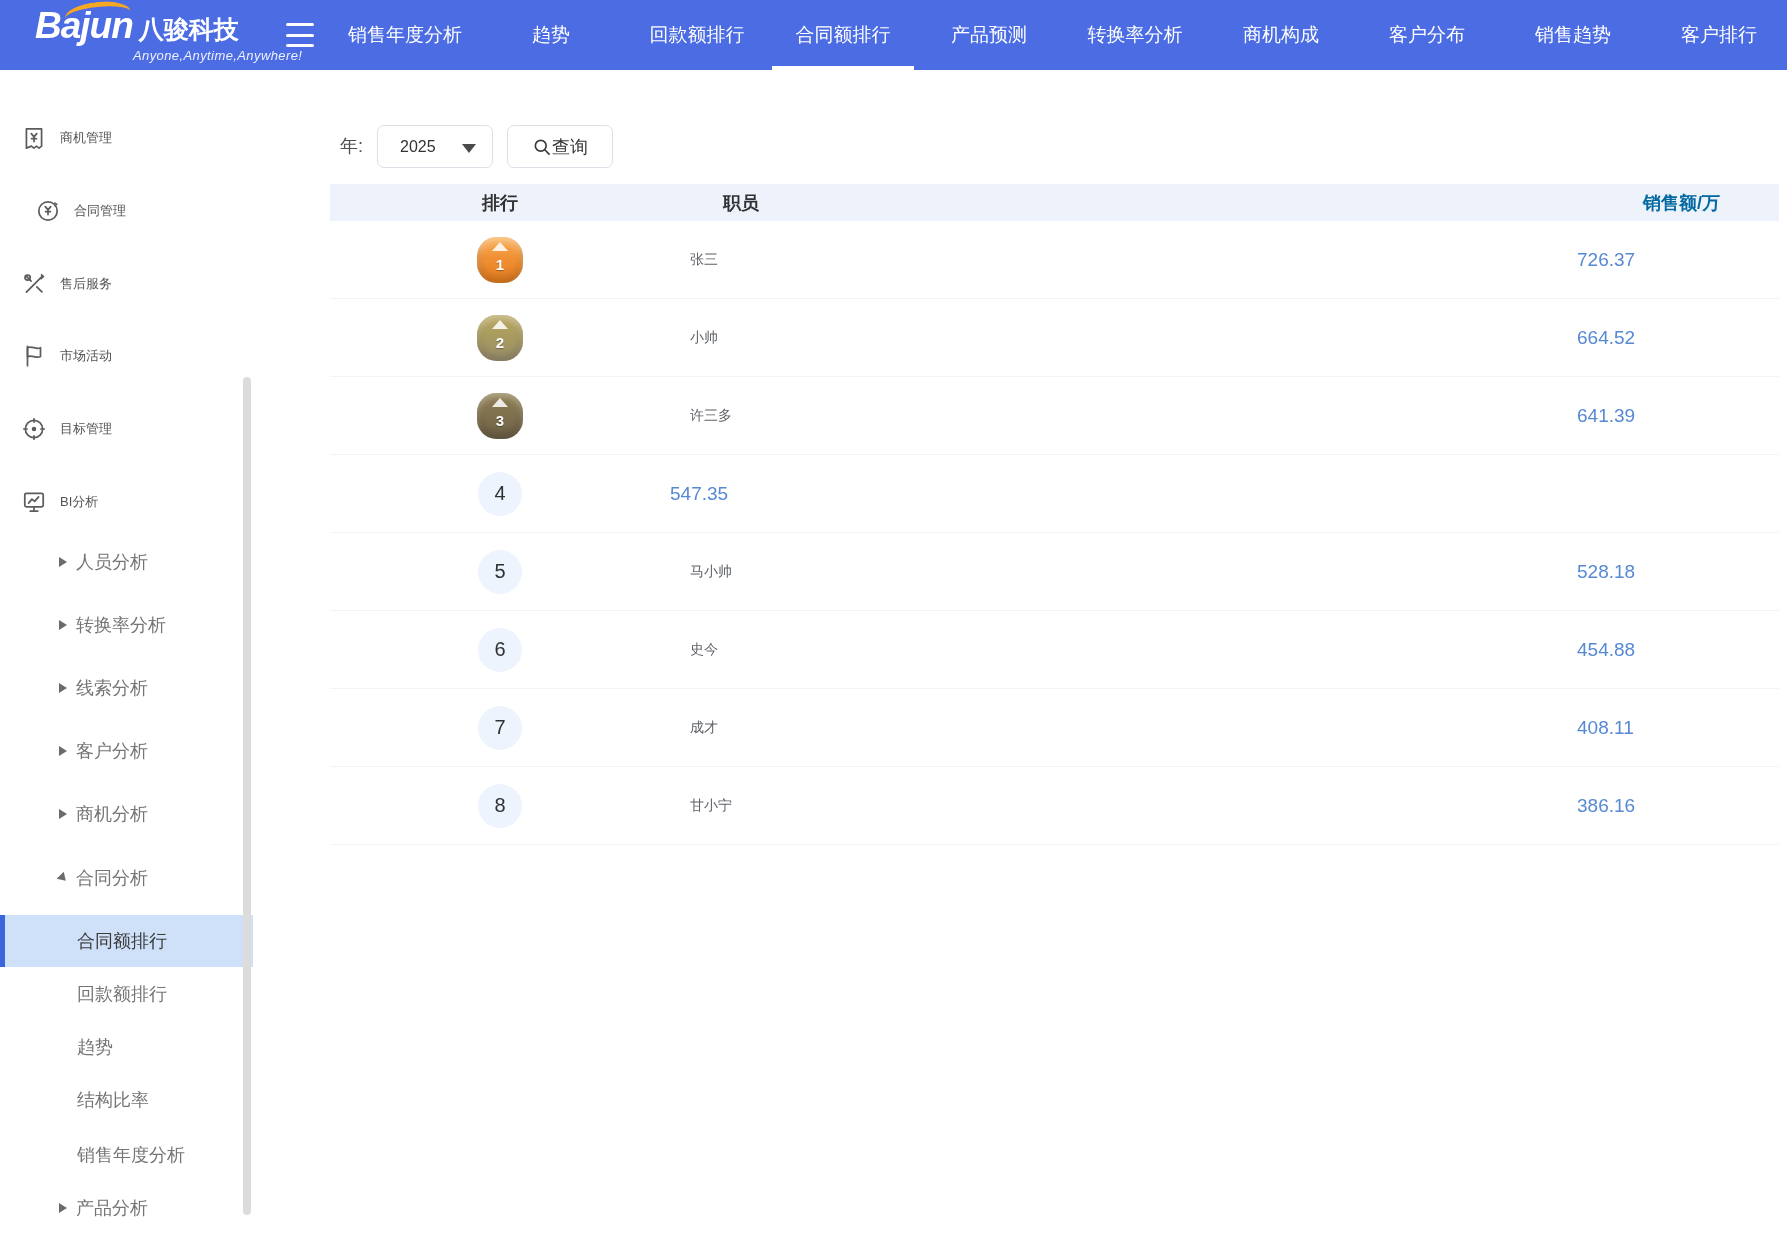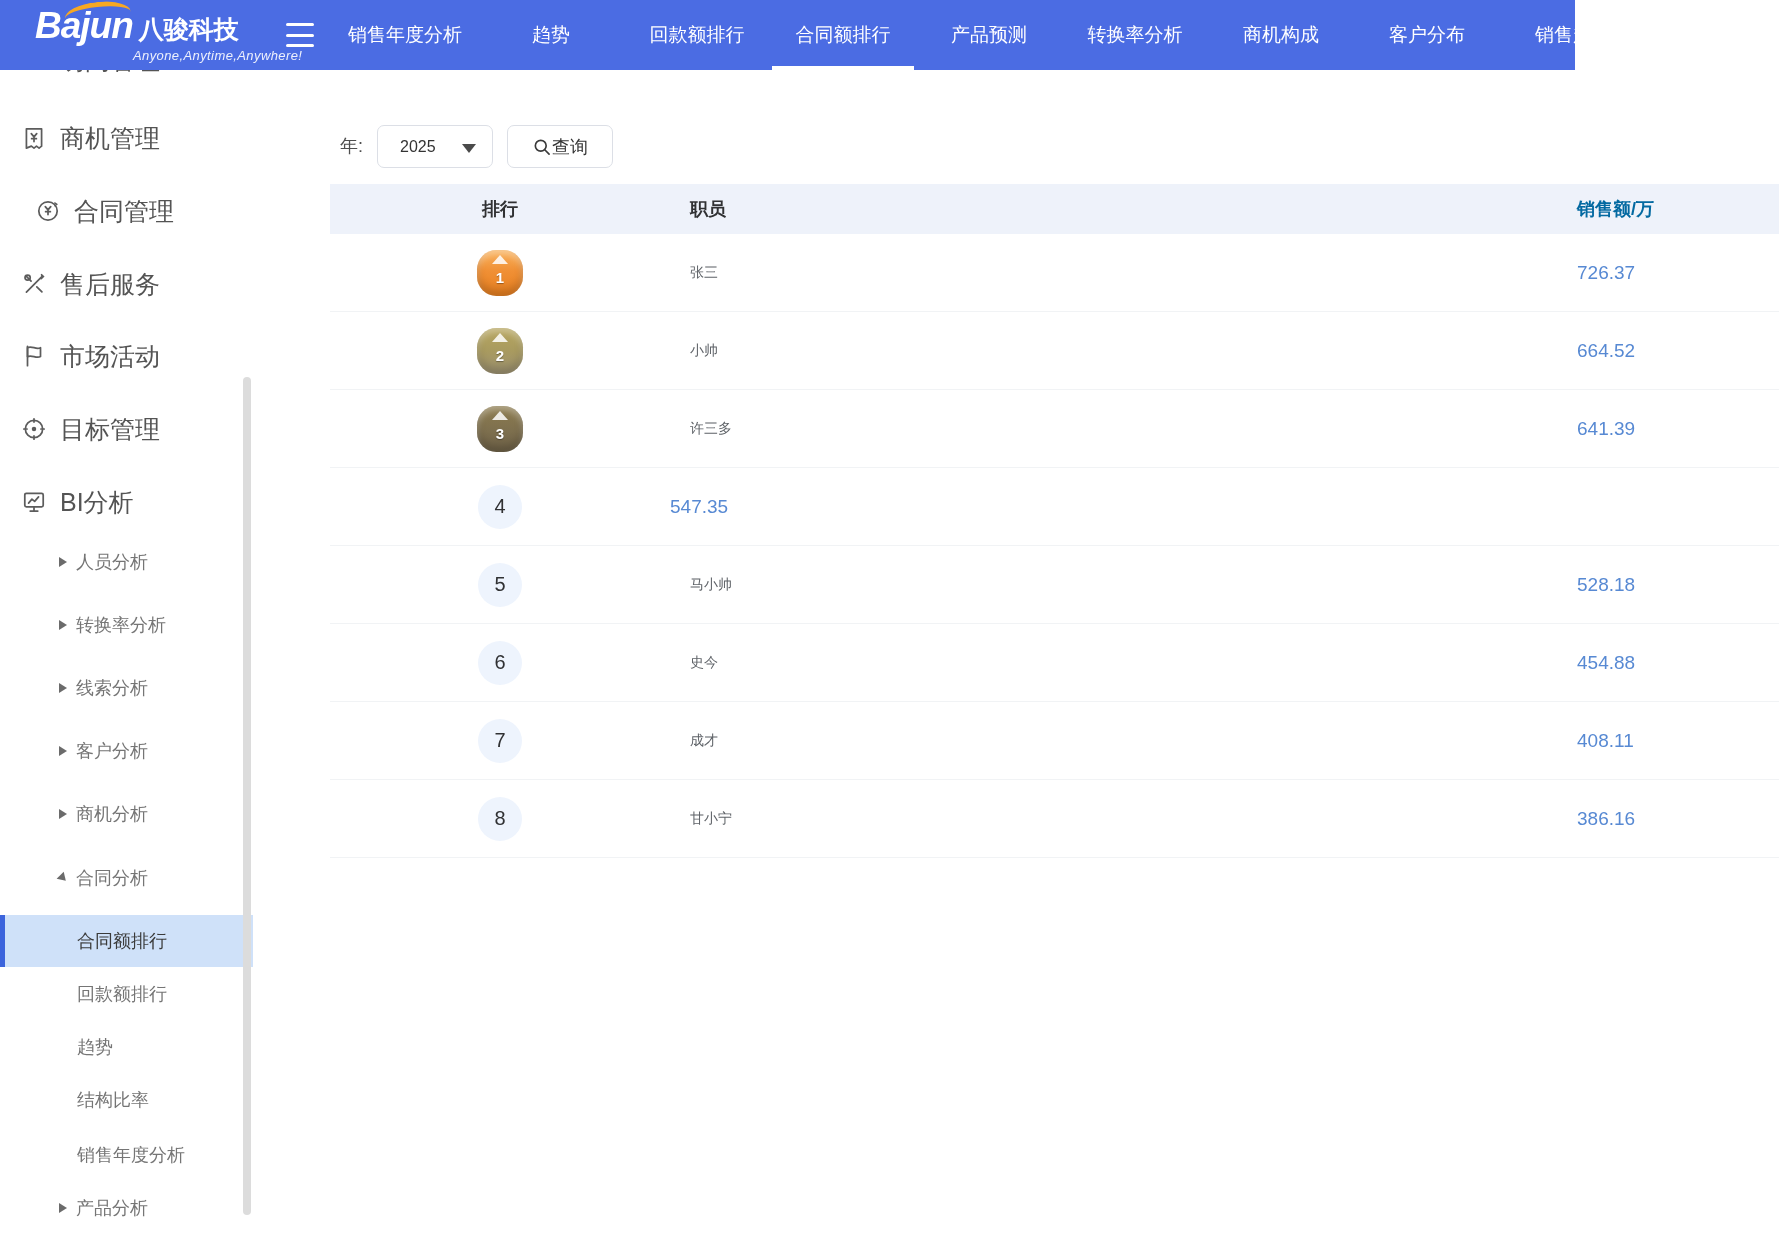--- a/index.html
+++ b/index.html
@@ -5,41 +5,41 @@
   :root{
     --navbar-bg:#4b6ce3; --sel-bg:#cfe1f9; --sel-bar:#3c64dc; --head-bg:#eef2fa;
     --rank-bg:#eef4fd; --link:#5789d3; --swoosh:#f7a823;
   }
   *{margin:0;padding:0;box-sizing:border-box;}
   html,body{width:1787px;height:1253px;overflow:hidden;background:#fff;
     font-family:"Liberation Sans","DejaVu Sans",sans-serif;}
   #page{position:relative;width:1787px;height:1253px;background:#fff;}
 
   
-  .navbar{position:absolute;left:0;top:0;width:1575px;height:70px;background:var(--navbar-bg);z-index:20;}
+  .navbar{position:absolute;left:0;top:0;width:1787px;height:70px;background:var(--navbar-bg);z-index:20;}
   .logo{position:absolute;left:35px;top:6px;width:230px;height:58px;color:#fff;cursor:pointer;}
   .logo-row{display:flex;align-items:baseline;position:relative;}
   .logo-en{font-size:37px;font-weight:bold;font-style:italic;letter-spacing:-1px;line-height:40px;}
   .logo-cn{font-size:25px;font-weight:bold;margin-left:6px;}
   .logo-swoosh{position:absolute;left:30px;top:-4px;width:66px;height:26px;border:0;
     border-top:5px solid var(--swoosh);border-radius:50%;transform:rotate(-6deg);pointer-events:none;}
   .logo-tagline{position:absolute;left:98px;top:42px;font-size:13px;font-style:italic;color:rgba(255,255,255,.9);letter-spacing:.4px;}
   .hamburger{position:absolute;left:286px;top:23px;width:28px;height:24px;display:flex;flex-direction:column;justify-content:space-between;cursor:pointer;}
   .hamburger span{display:block;height:3px;width:28px;background:#fff;border-radius:2px;}
   .nav-tabs{position:absolute;left:332px;top:0;height:70px;display:flex;}
   .nav-tab{position:relative;width:146px;height:70px;line-height:70px;text-align:center;
     color:#fff;font-size:19px;cursor:pointer;white-space:nowrap;}
   .nav-tab.active::after{content:"";position:absolute;left:2px;right:2px;bottom:0;height:4px;background:#fff;}
 
   
   .sidebar{position:absolute;left:0;top:0;width:253px;height:1253px;background:#fff;z-index:5;}
   .side-item{position:absolute;left:0;width:253px;height:50px;display:flex;align-items:center;cursor:pointer;}
   .side-item .side-icon{width:26px;height:26px;margin-left:21px;margin-right:13px;display:inline-flex;}
   .side-item .side-icon svg{width:26px;height:26px;}
-  .side-item .side-label{font-size:25px;color:#545454;}
+  .side-item .side-label{font-size:13px;color:#545454;}
   .side-item.lv-sub .side-label,.side-item.lv-leaf .side-label{font-size:18px;color:#757575;}
   .side-arrow{display:inline-block;margin-left:59px;margin-right:9px;width:0;height:0;}
   .arrow-collapsed{border-left:8px solid #6b6b6b;border-top:5px solid transparent;border-bottom:5px solid transparent;}
   .arrow-expanded{border-left:8px solid #6b6b6b;border-top:5px solid transparent;border-bottom:5px solid transparent;transform:rotate(45deg);}
   .side-item.lv-leaf .side-label{margin-left:77px;}
   .side-item.selected{background:var(--sel-bg);height:52px;}
   .side-item.selected::before{content:"";position:absolute;left:0;top:0;bottom:0;width:5px;background:var(--sel-bar);}
   .side-item.selected .side-label{color:#3a3a3a;}
   .side-scroll-thumb{position:absolute;left:243px;top:377px;width:8px;height:838px;background:#dcdcdc;border-radius:4px;cursor:grab;}
 
@@ -49,21 +49,21 @@
   .year-label{position:absolute;left:87px;top:64px;font-size:18px;color:#4f4f4f;}
   .year-select{position:absolute;left:124px;top:55px;width:116px;height:43px;border:1px solid #dcdfe6;border-radius:7px;
     background:#fff;display:flex;align-items:center;cursor:pointer;}
   .year-select .val{font-size:16px;color:#333;margin-left:22px;}
   .caret{position:absolute;right:16px;top:18px;width:0;height:0;border-left:7px solid transparent;border-right:7px solid transparent;border-top:9px solid #4a4a4a;}
   .query-btn{position:absolute;left:254px;top:55px;width:106px;height:43px;border:1px solid #dcdfe6;border-radius:7px;
     background:#fff;display:flex;align-items:center;justify-content:center;cursor:pointer;}
   .query-btn .q-label{font-size:18px;color:#333;}
 
   .rank-table{position:absolute;left:77px;top:114px;width:1449px;}
-  .t-head{display:grid;grid-template-columns:340px 907px 202px;height:50px;background:var(--head-bg);align-items:center;}
+  .t-head{display:grid;grid-template-columns:340px 907px 202px;height:37px;background:var(--head-bg);align-items:center;gap:33px;}
   .t-head .h-rank{text-align:center;font-weight:bold;font-size:18px;color:#303133;}
   .t-head .h-name{padding-left:20px;font-weight:bold;font-size:18px;color:#303133;}
   .t-head .h-value{font-weight:bold;font-size:18px;color:#0369a1;}
   .t-row{display:grid;grid-template-columns:340px 907px 202px;height:78px;align-items:center;border-bottom:1px solid #f1f3f5;}
   .c-rank{display:flex;justify-content:center;}
   .c-name{padding-left:20px;font-size:14px;color:#5f6368;}
   .c-value{font-size:19px;color:var(--link);cursor:pointer;}
 
   .rank-circle{width:44px;height:44px;border-radius:50%;background:var(--rank-bg);display:flex;align-items:center;justify-content:center;
     font-size:20px;color:#303133;}

